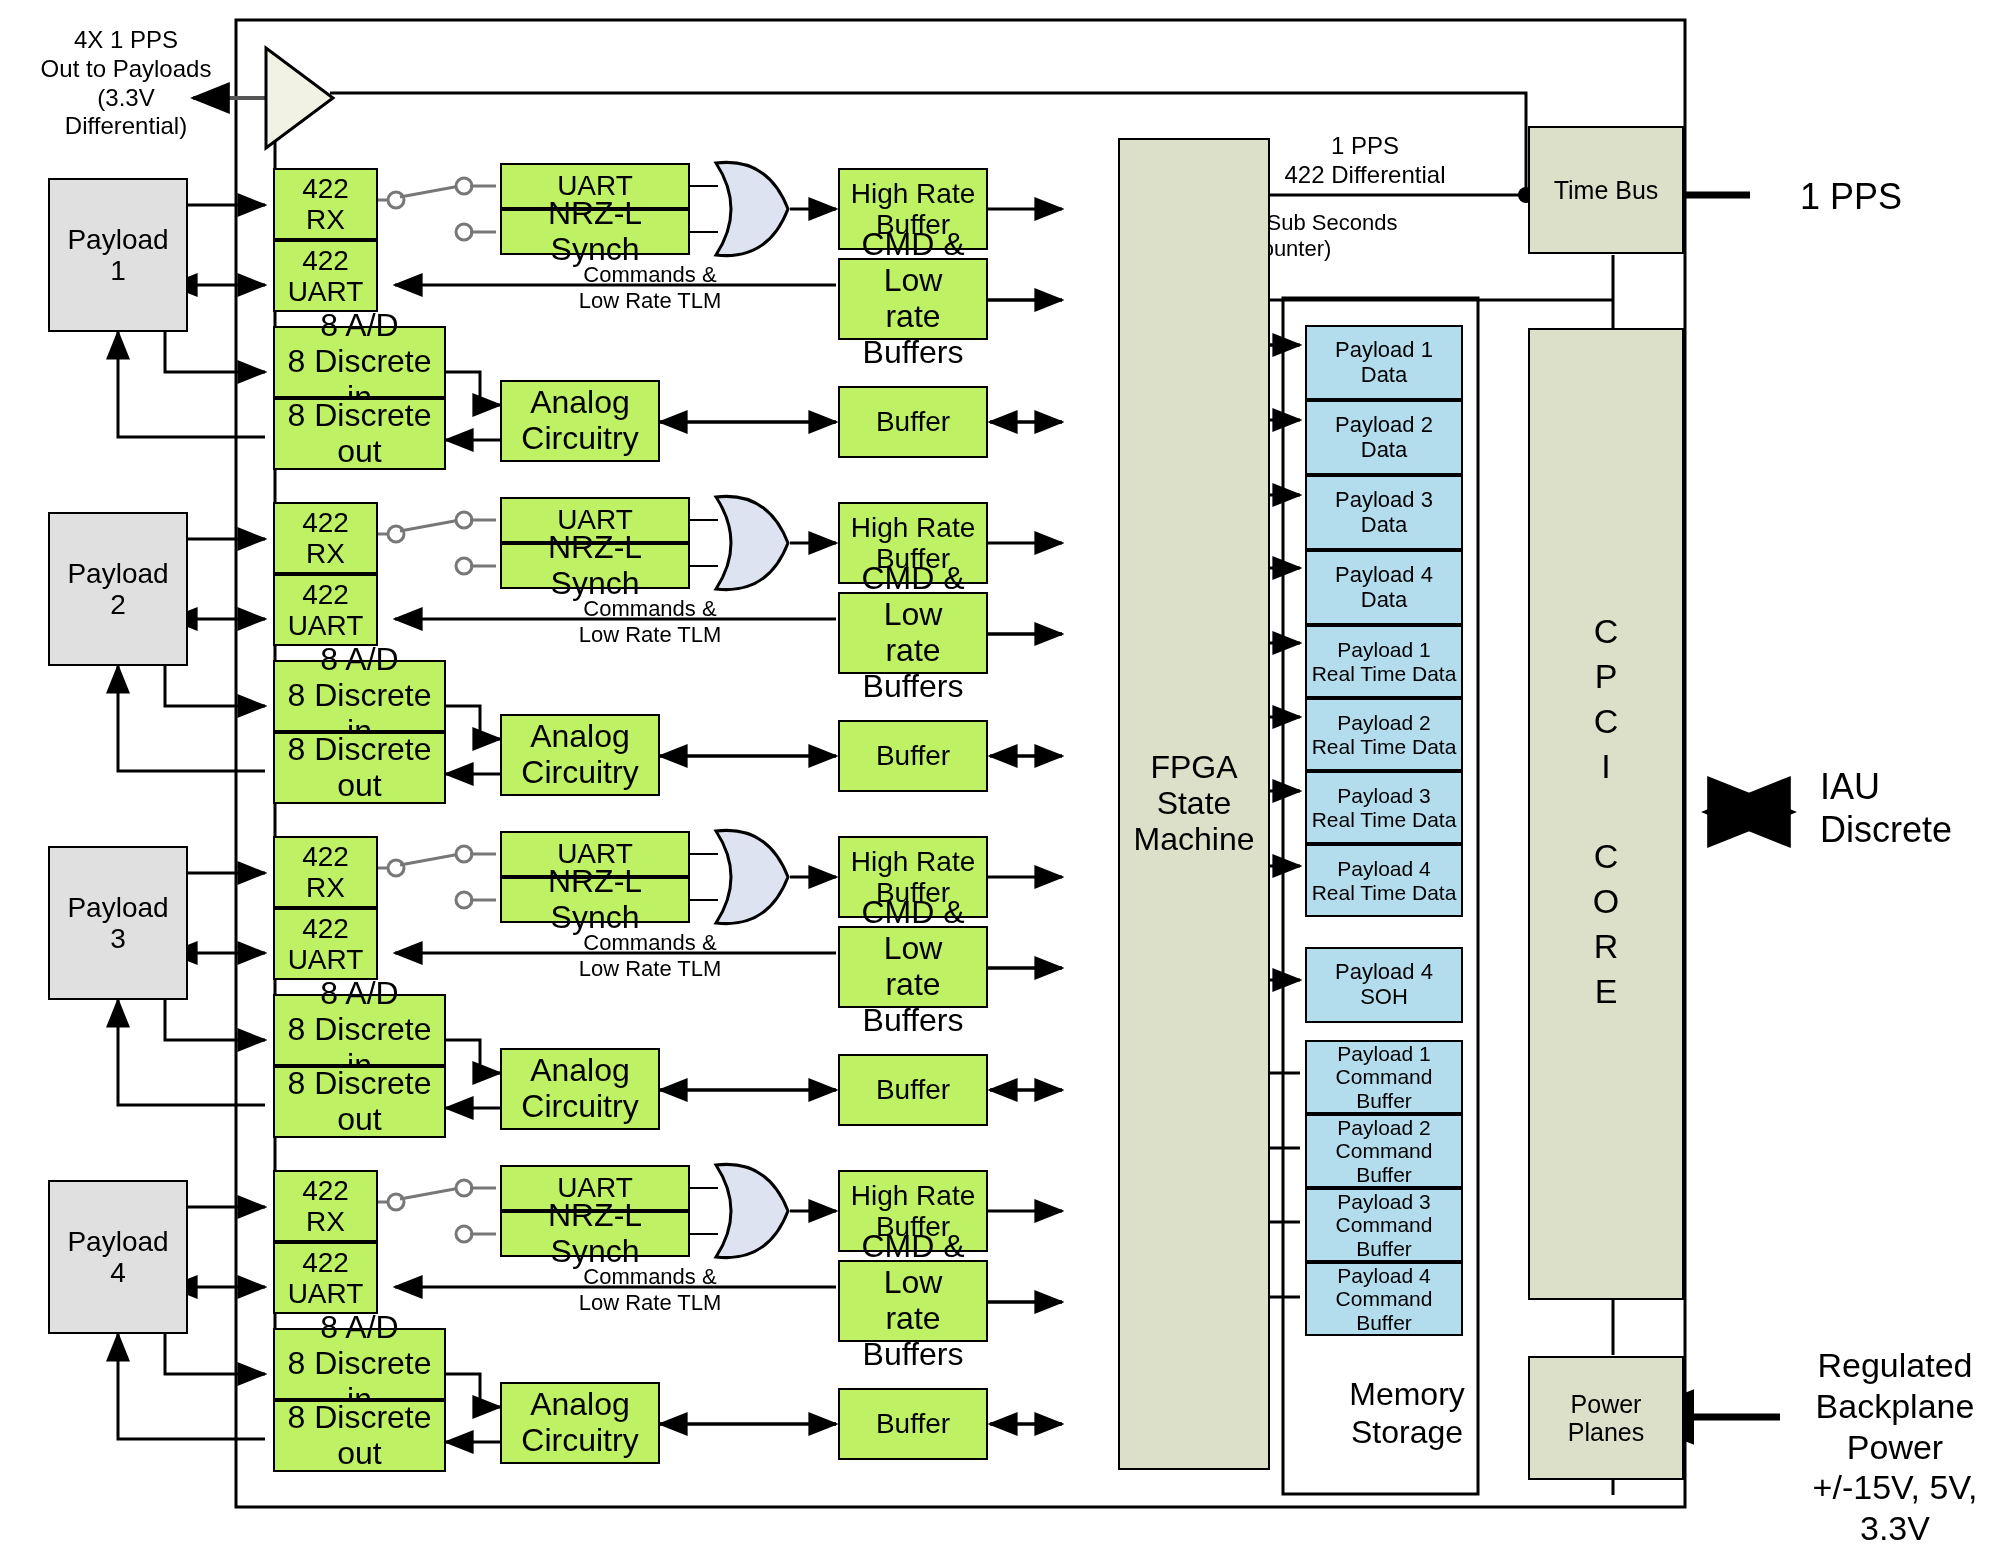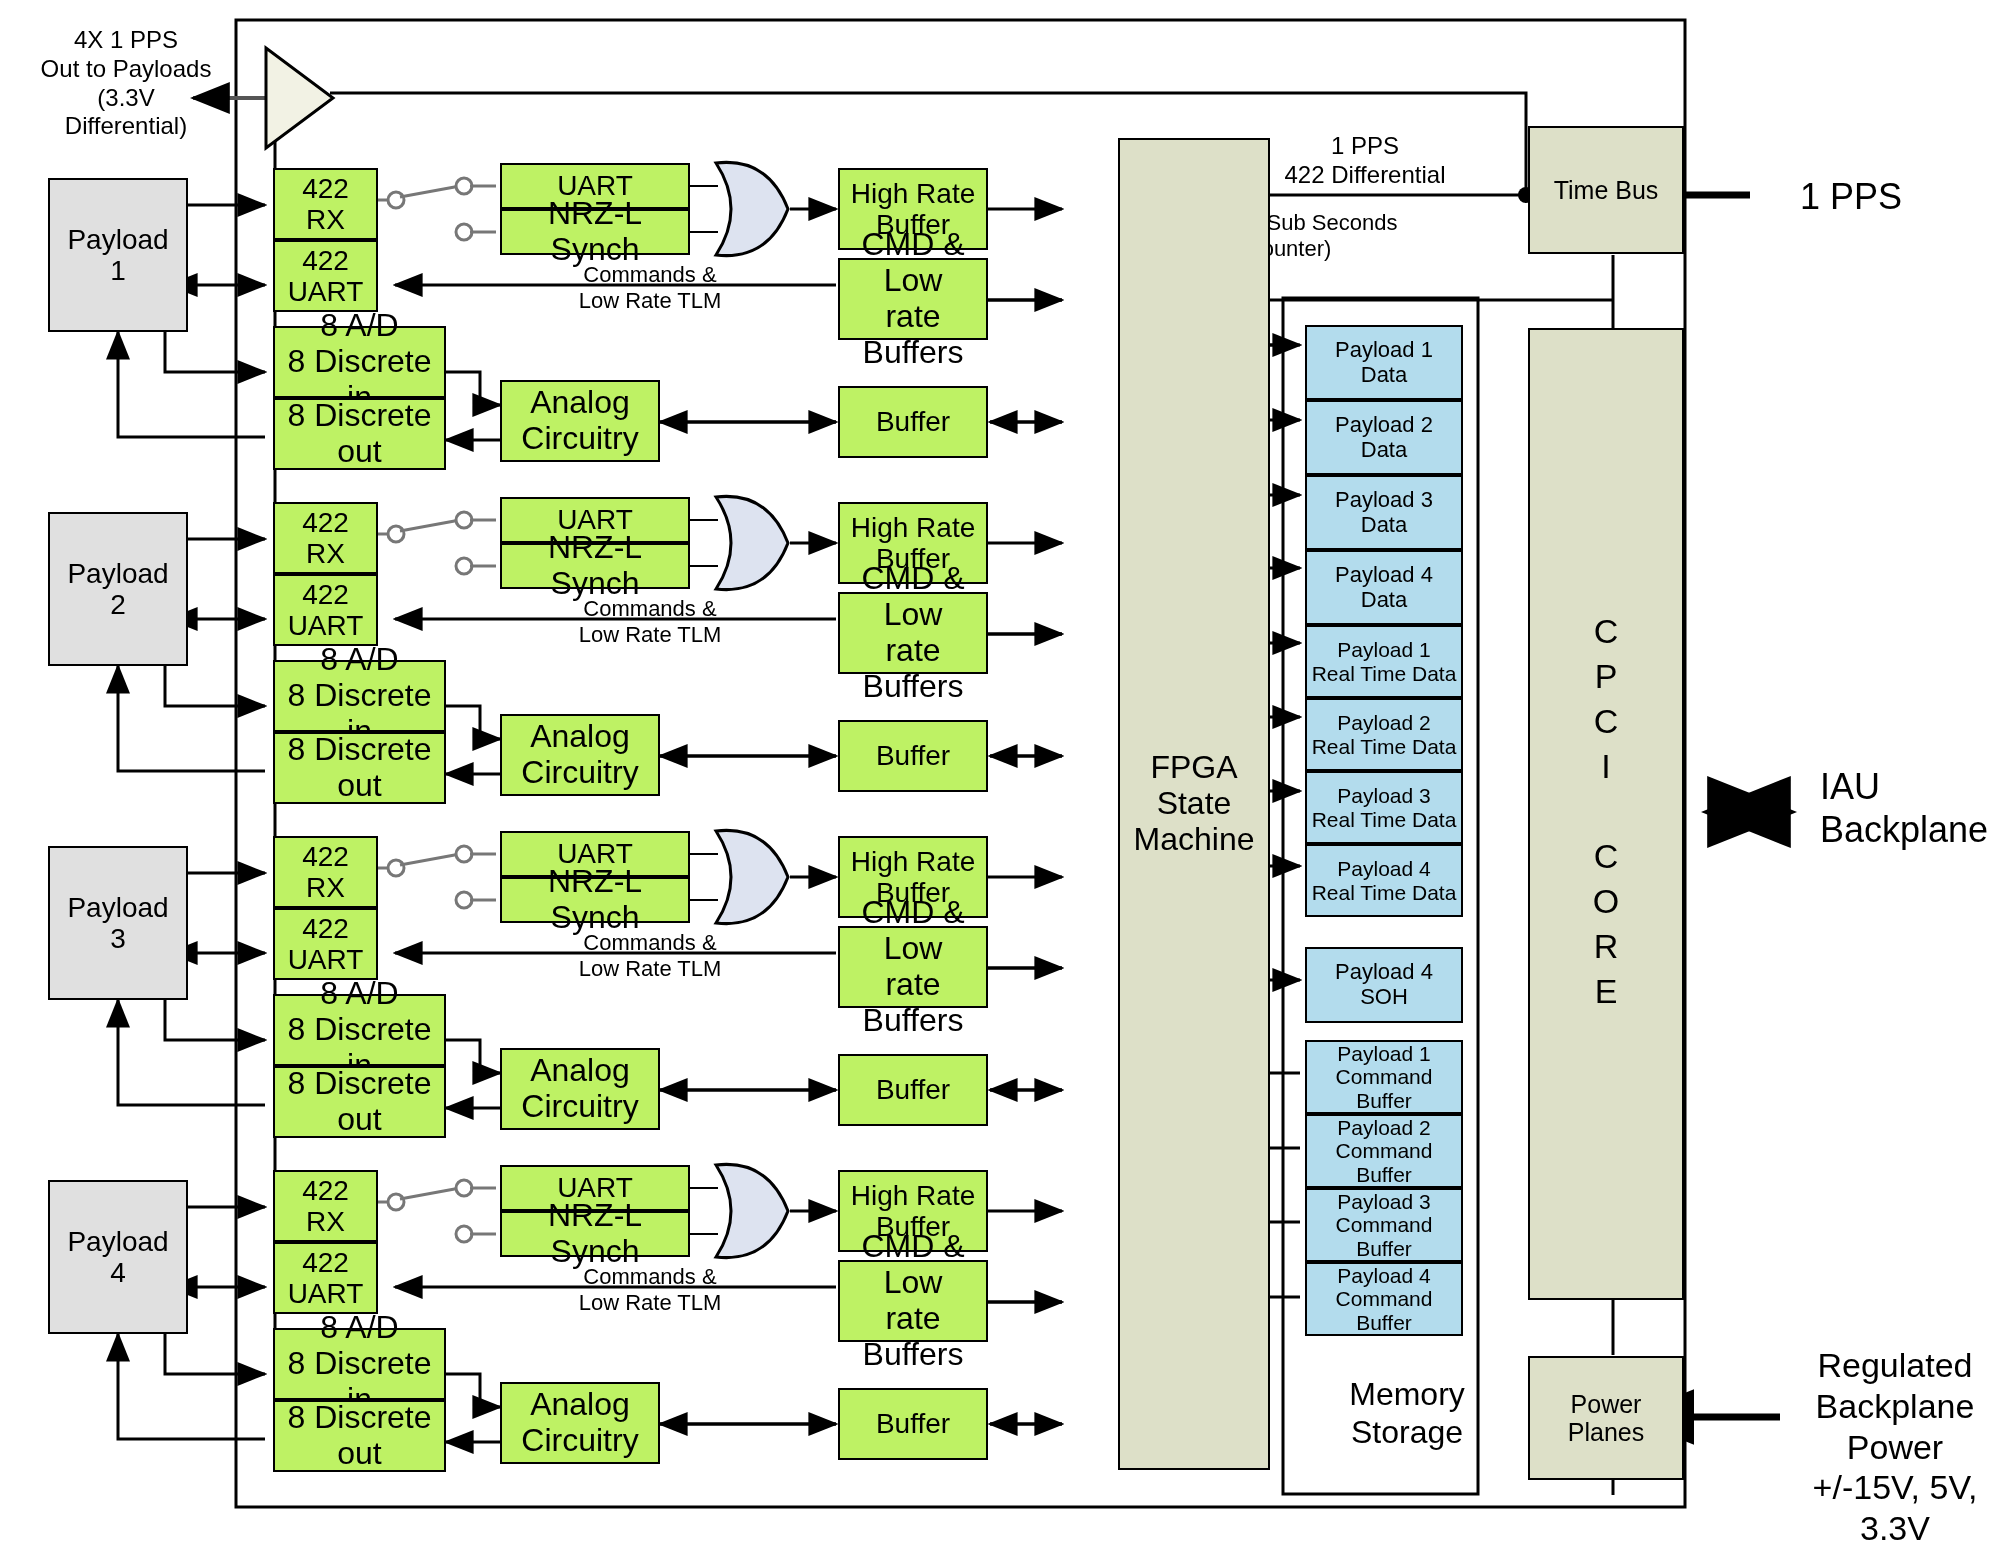--- a/index.html
+++ b/index.html
@@ -236,21 +236,21 @@
 (3.3V
 Differential)</div>
 
   <div class="lbl f24" style="left:1240px;top:132px;width:250px;">1 PPS
 422 Differential</div>
   <div class="lbl f22" style="left:1156px;top:210px;width:270px;">(Resets Sub Seconds
 counter)</div>
 
   <div class="lbl f36" style="left:1800px;top:175px;width:190px;text-align:left;">1 PPS</div>
   <div class="lbl f36" style="left:1820px;top:765px;width:180px;text-align:left;">IAU
-Backplane</div>
+Discrete</div>
   <div class="lbl f34" style="left:1790px;top:1345px;width:210px;text-align:center;">Regulated
 Backplane
 Power
 +/-15V, 5V,
 3.3V</div>
 
   <div class="box grey f28" style="left:48px;top:178px;width:140px;height:154px;">Payload
 1</div>
   <div class="box grey f28" style="left:48px;top:512px;width:140px;height:154px;">Payload
 2</div>

